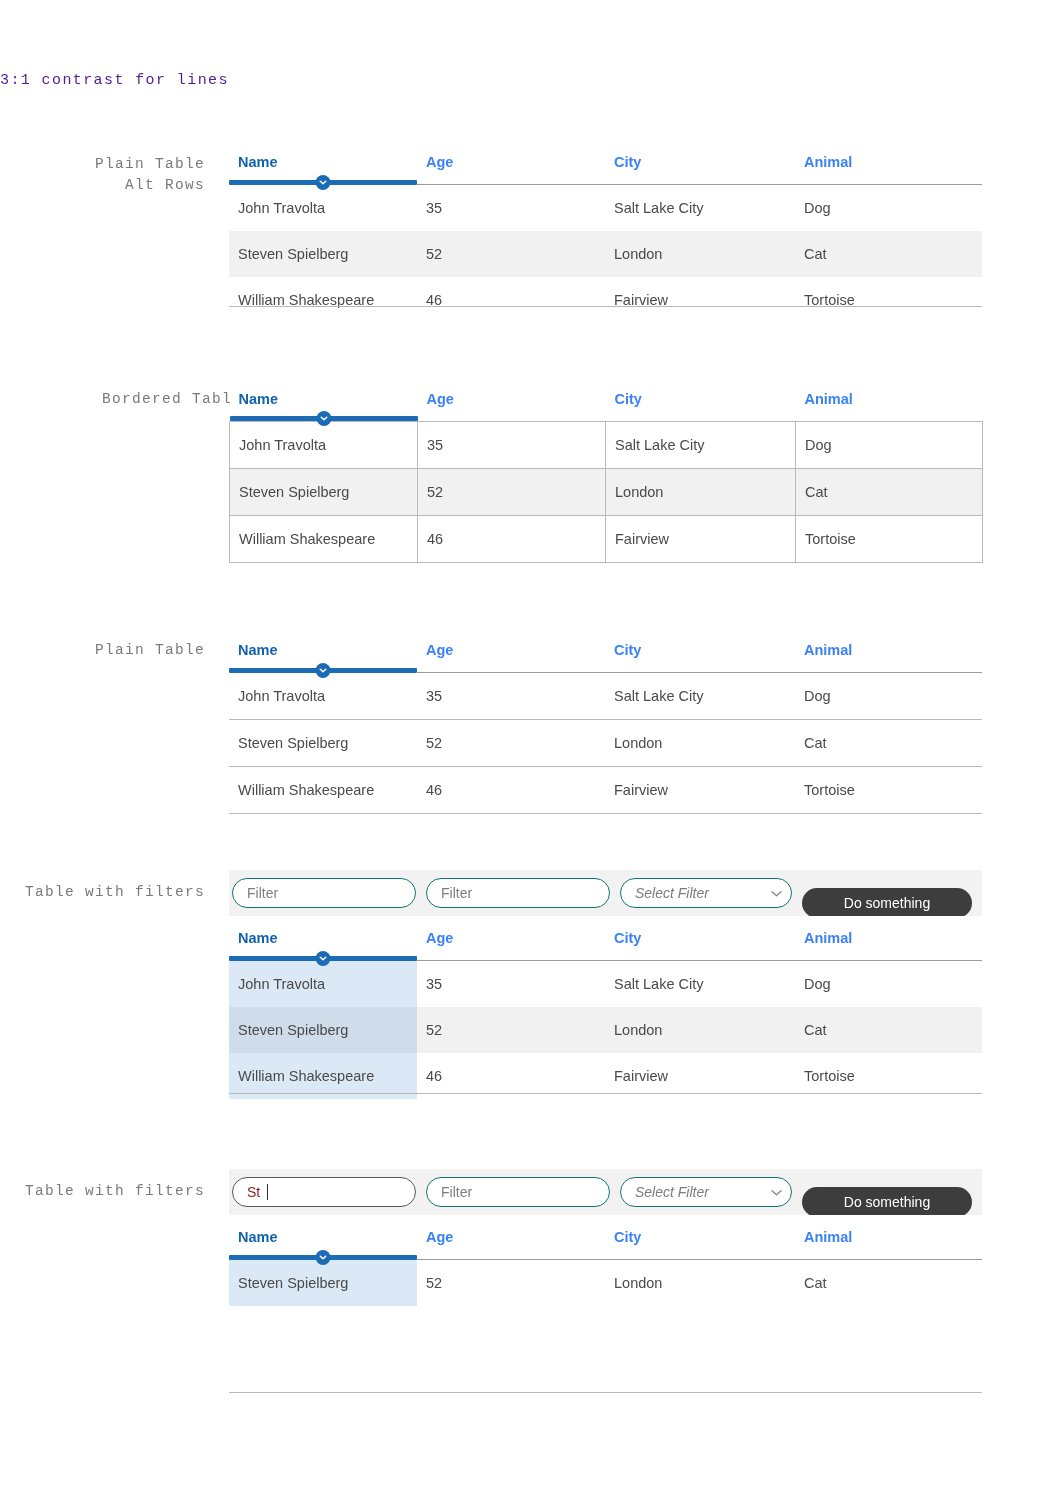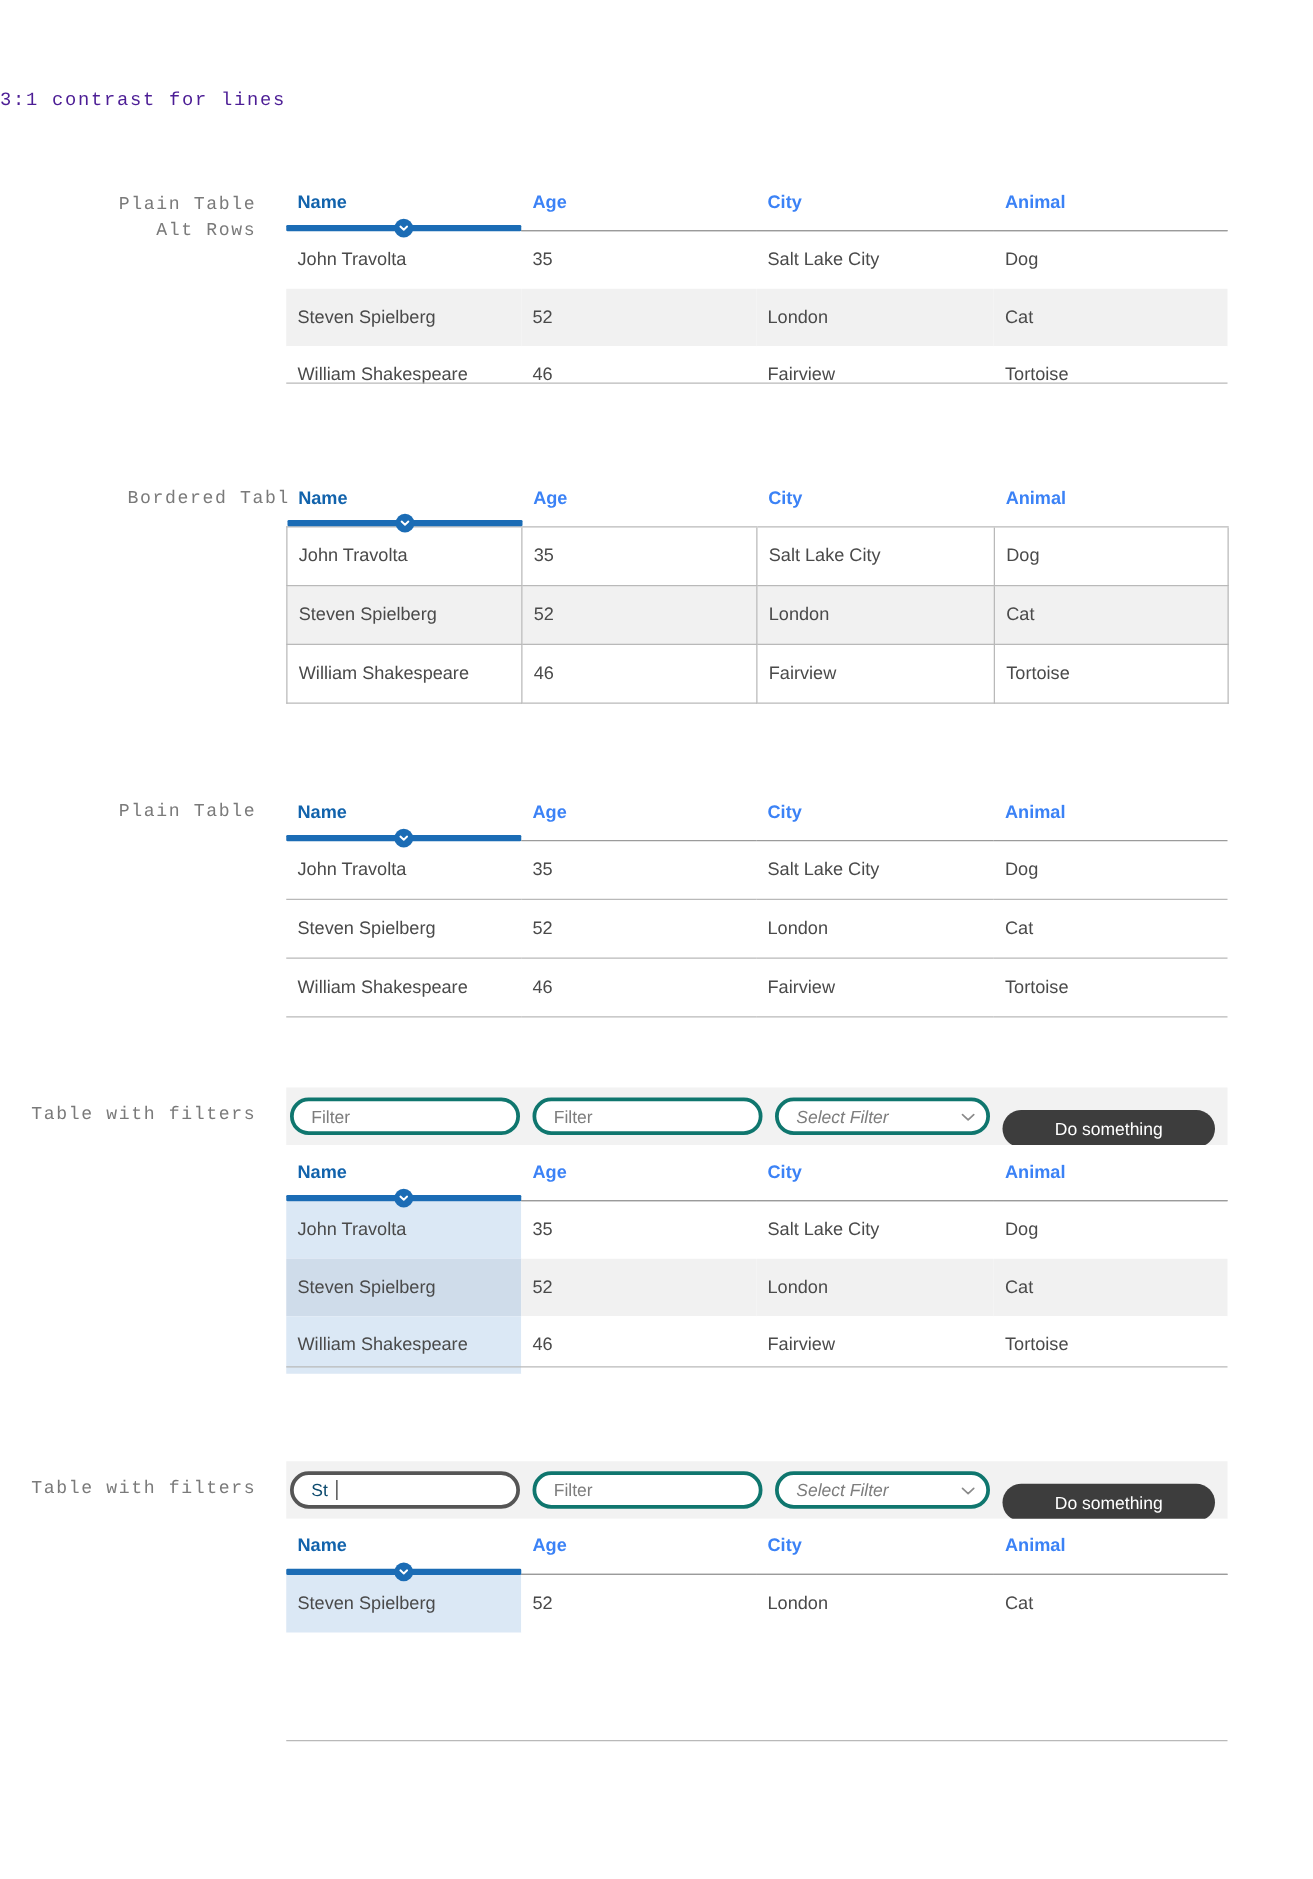--- a/index.html
+++ b/index.html
@@ -151,32 +151,32 @@
     height: 46px;
     background: #f2f2f2;
     display: flex;
     align-items: center;
     box-sizing: border-box;
     padding: 0 0 0 3px;
   }
   .field {
     height: 30px;
     box-sizing: border-box;
-    border: 3px solid #0f766e;
+    border: 1px solid #0f766e;
     border-radius: 16px;
     background: #ffffff;
     display: flex;
     align-items: center;
     padding: 0 14px;
     font-size: 14px;
     color: #7d7d7d;
     margin-right: 10px;
     position: relative;
   }
-  .field.focused { border-color: #555555; color: #0c4a6e; }
+  .field.focused { border-color: #555555; color: #7f1d1d; }
   .field.f-text  { width: 184px; }
   .field.f-sel   { width: 172px; padding-right: 8px; }
   .field .sel-label { flex: 1; font-style: italic; }
   .caret {
     width: 14px;
     height: 14px;
     display: flex;
     align-items: center;
     justify-content: center;
     color: #8a8a8a;

